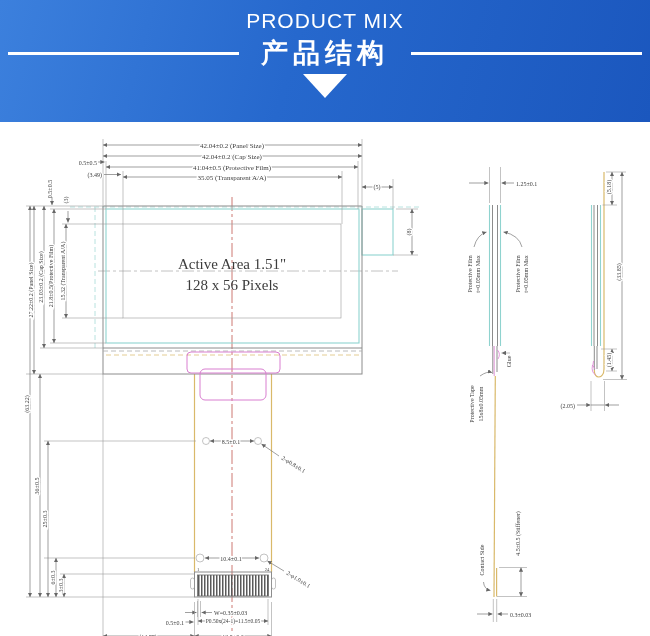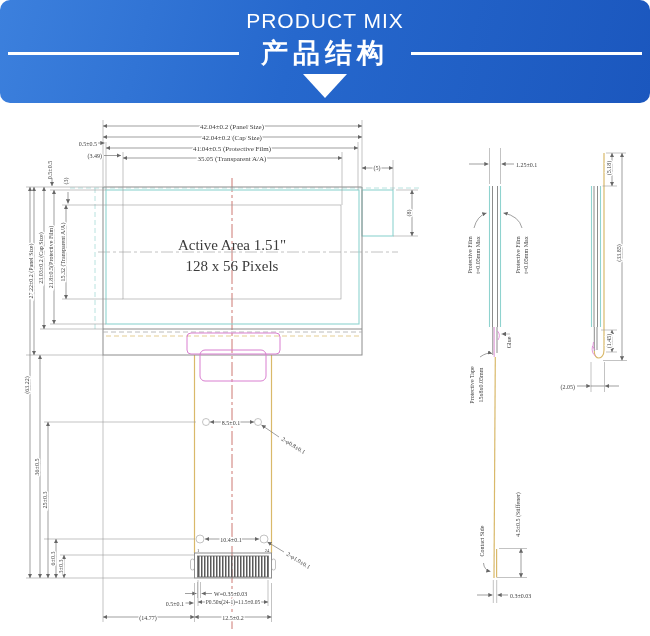--- a/index.html
+++ b/index.html
@@ -1,20 +1,20 @@
 <!DOCTYPE html>
 <html><head>
 <meta charset="utf-8">
 <style>
   html,body{margin:0;padding:0;background:#fff;width:650px;}
   body{font-family:"Liberation Sans",sans-serif;}
 
   
-  .banner{position:relative;height:103px;background:linear-gradient(105deg,#3c80dd 0%,#2668cd 45%,#1b57be 100%);
-          border-radius:10px;color:#fff;text-align:center;overflow:hidden;}
+  .banner{position:relative;height:122px;background:linear-gradient(105deg,#3c80dd 0%,#2668cd 45%,#1b57be 100%);
+          border-radius:0;color:#fff;text-align:center;overflow:hidden;}
   .banner-title-en{padding-top:9px;font-size:21px;letter-spacing:1px;font-weight:400;}
   .banner-zh-row{display:flex;align-items:center;justify-content:flex-start;margin-top:2px;}
   .banner-line{flex:1;height:3px;background:#fff;}
   .banner-line.left{margin-left:8px;margin-right:22px;}
   .banner-line.right{margin-right:8px;margin-left:22px;}
   .banner-title-zh{font-size:27px;font-weight:bold;letter-spacing:5px;white-space:nowrap;}
   .banner-triangle{width:0;height:0;margin:3px auto 0;border-left:22px solid transparent;
                    border-right:22px solid transparent;border-top:24px solid #fff;}
 
   

